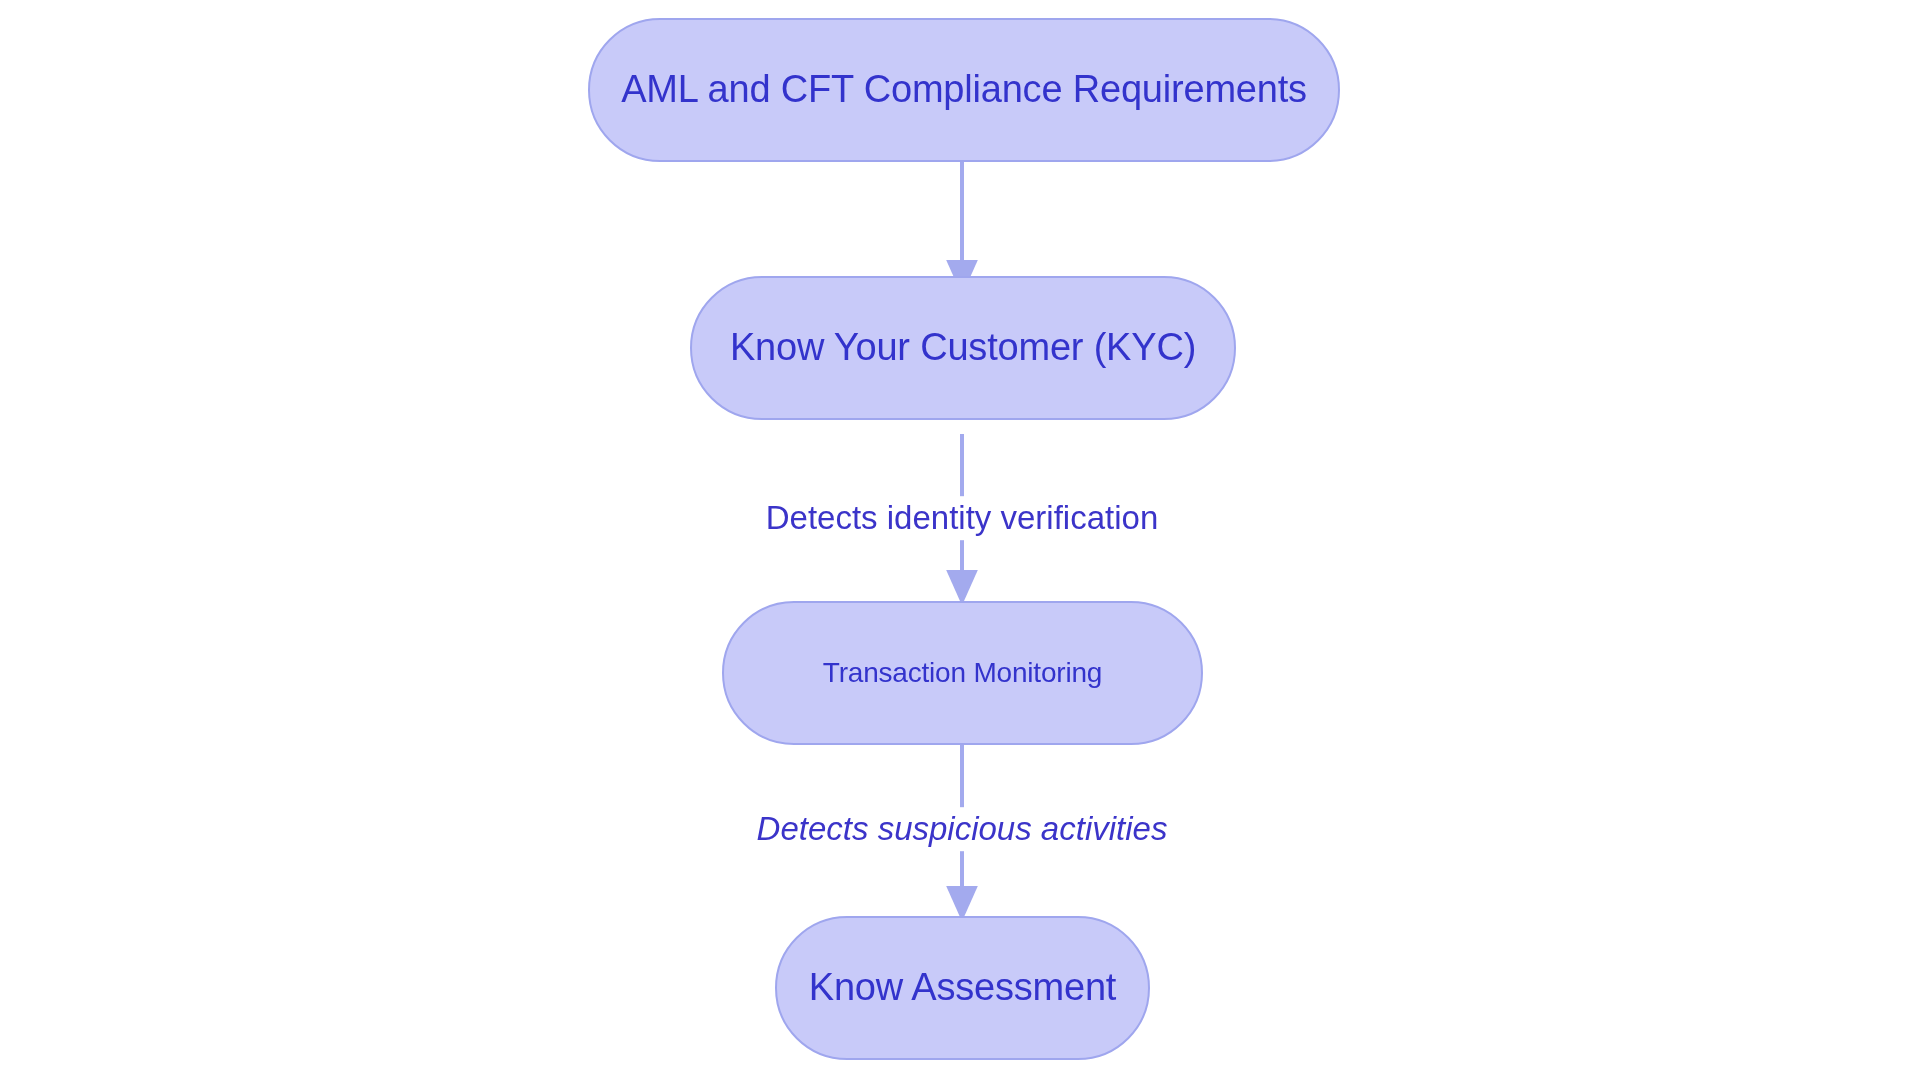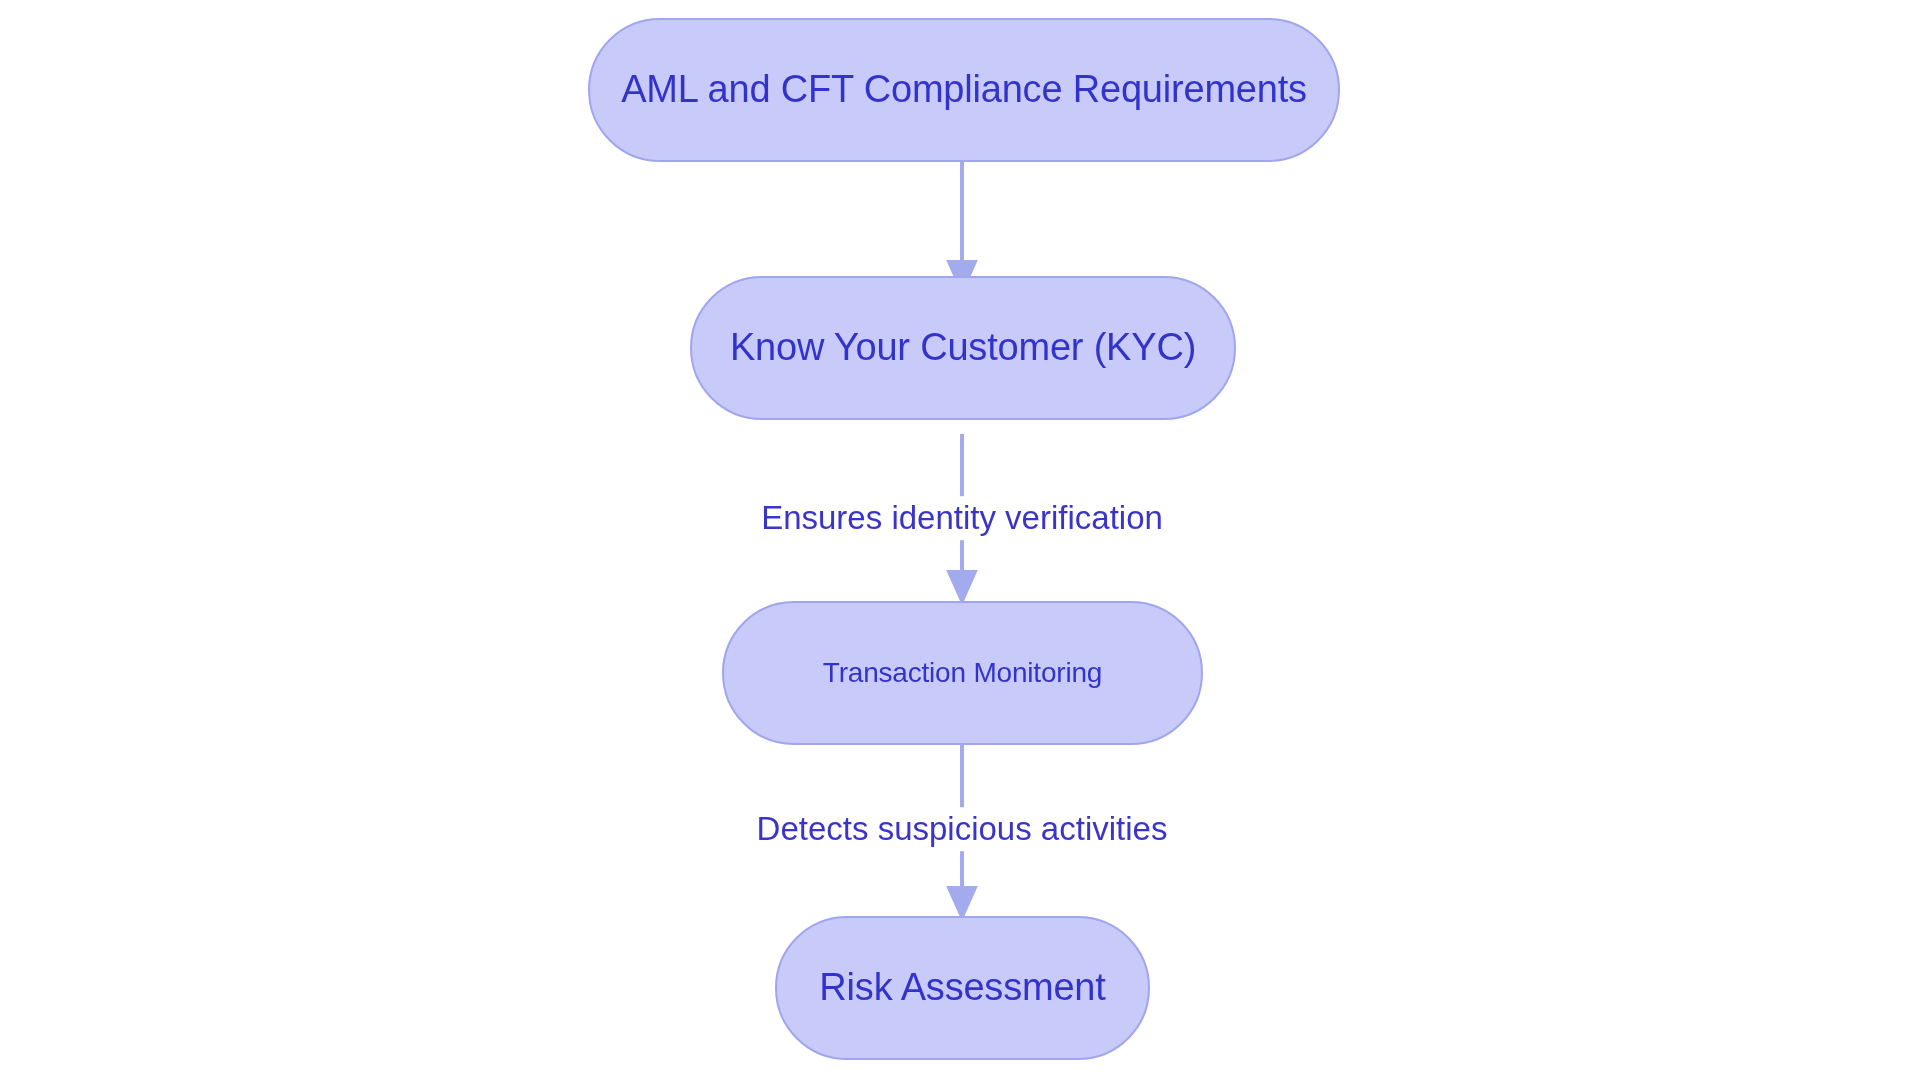--- a/index.html
+++ b/index.html
@@ -72,21 +72,21 @@
     position: absolute;
     transform: translate(-50%, -50%);
     color: #3b34c9;
     font-size: 33px;
     white-space: nowrap;
     background: #ffffff;
     padding: 2px 10px;
     line-height: 1.2;
   }
   #edge-label-1 { left: 962px; top: 518px; }
-  #edge-label-2 { left: 962px; top: 829px; }
+  #edge-label-2 { left: 962px; top: 829px; font-style: italic; }
 </style>
 </head>
 <body>
 
 <div id="flow-canvas">
 
   <svg id="edge-layer" viewBox="0 0 1920 1083" width="1920" height="1083" xmlns="http://www.w3.org/2000/svg">
     <defs>
       <marker id="arrowhead" markerWidth="9" markerHeight="8" refX="0.6" refY="4" orient="auto" markerUnits="strokeWidth">
         <path d="M0,0 L9,4 L0,8 z" fill="#a3aaee"></path>
@@ -112,20 +112,20 @@
 
   <div class="node" id="node-2">
     <span class="node-label">Know Your Customer (KYC)</span>
   </div>
 
   <div class="node" id="node-3">
     <span class="node-label">Transaction Monitoring</span>
   </div>
 
   <div class="node" id="node-4">
-    <span class="node-label">Risk Assessment</span>
+    <span class="node-label">Know Assessment</span>
   </div>
 
-  <div class="edge-label" id="edge-label-1">Ensures identity verification</div>
+  <div class="edge-label" id="edge-label-1">Detects identity verification</div>
 
   <div class="edge-label" id="edge-label-2">Detects suspicious activities</div>
 
 </div>
 
 </body></html>

